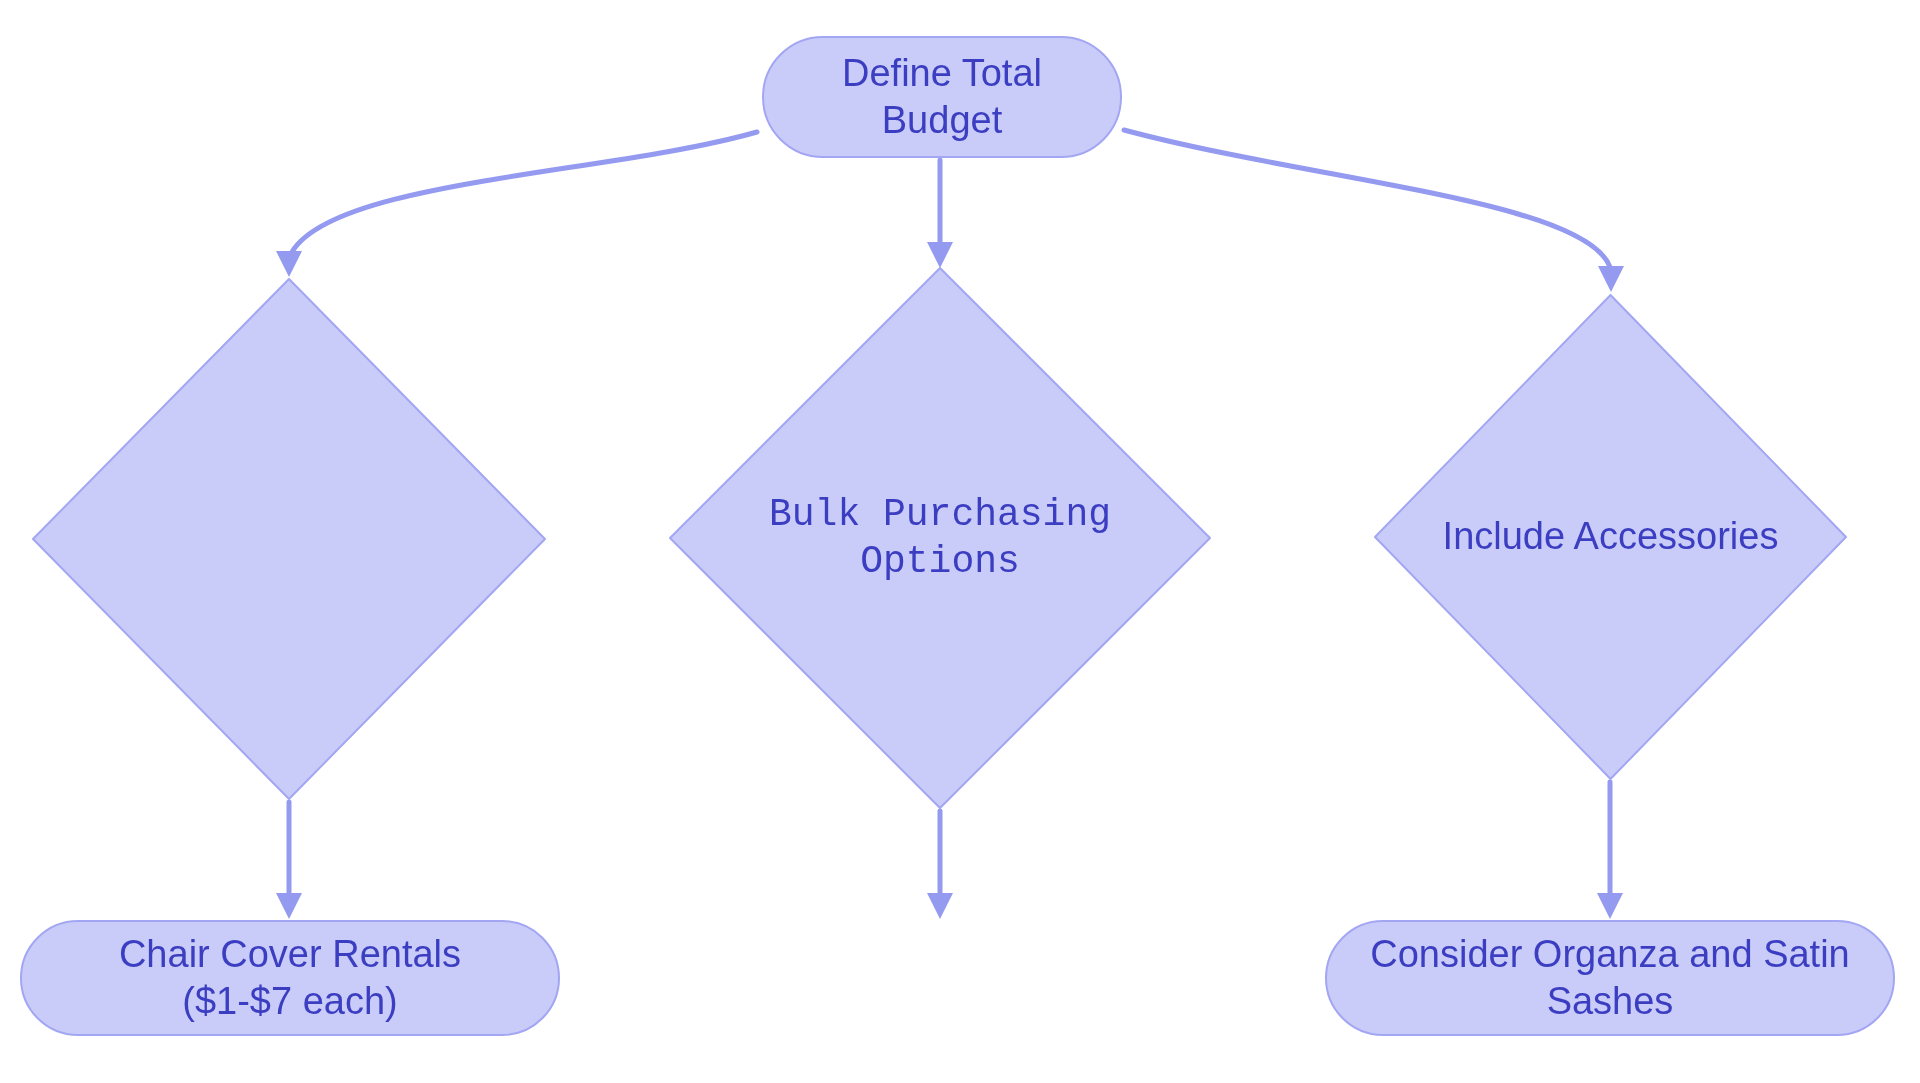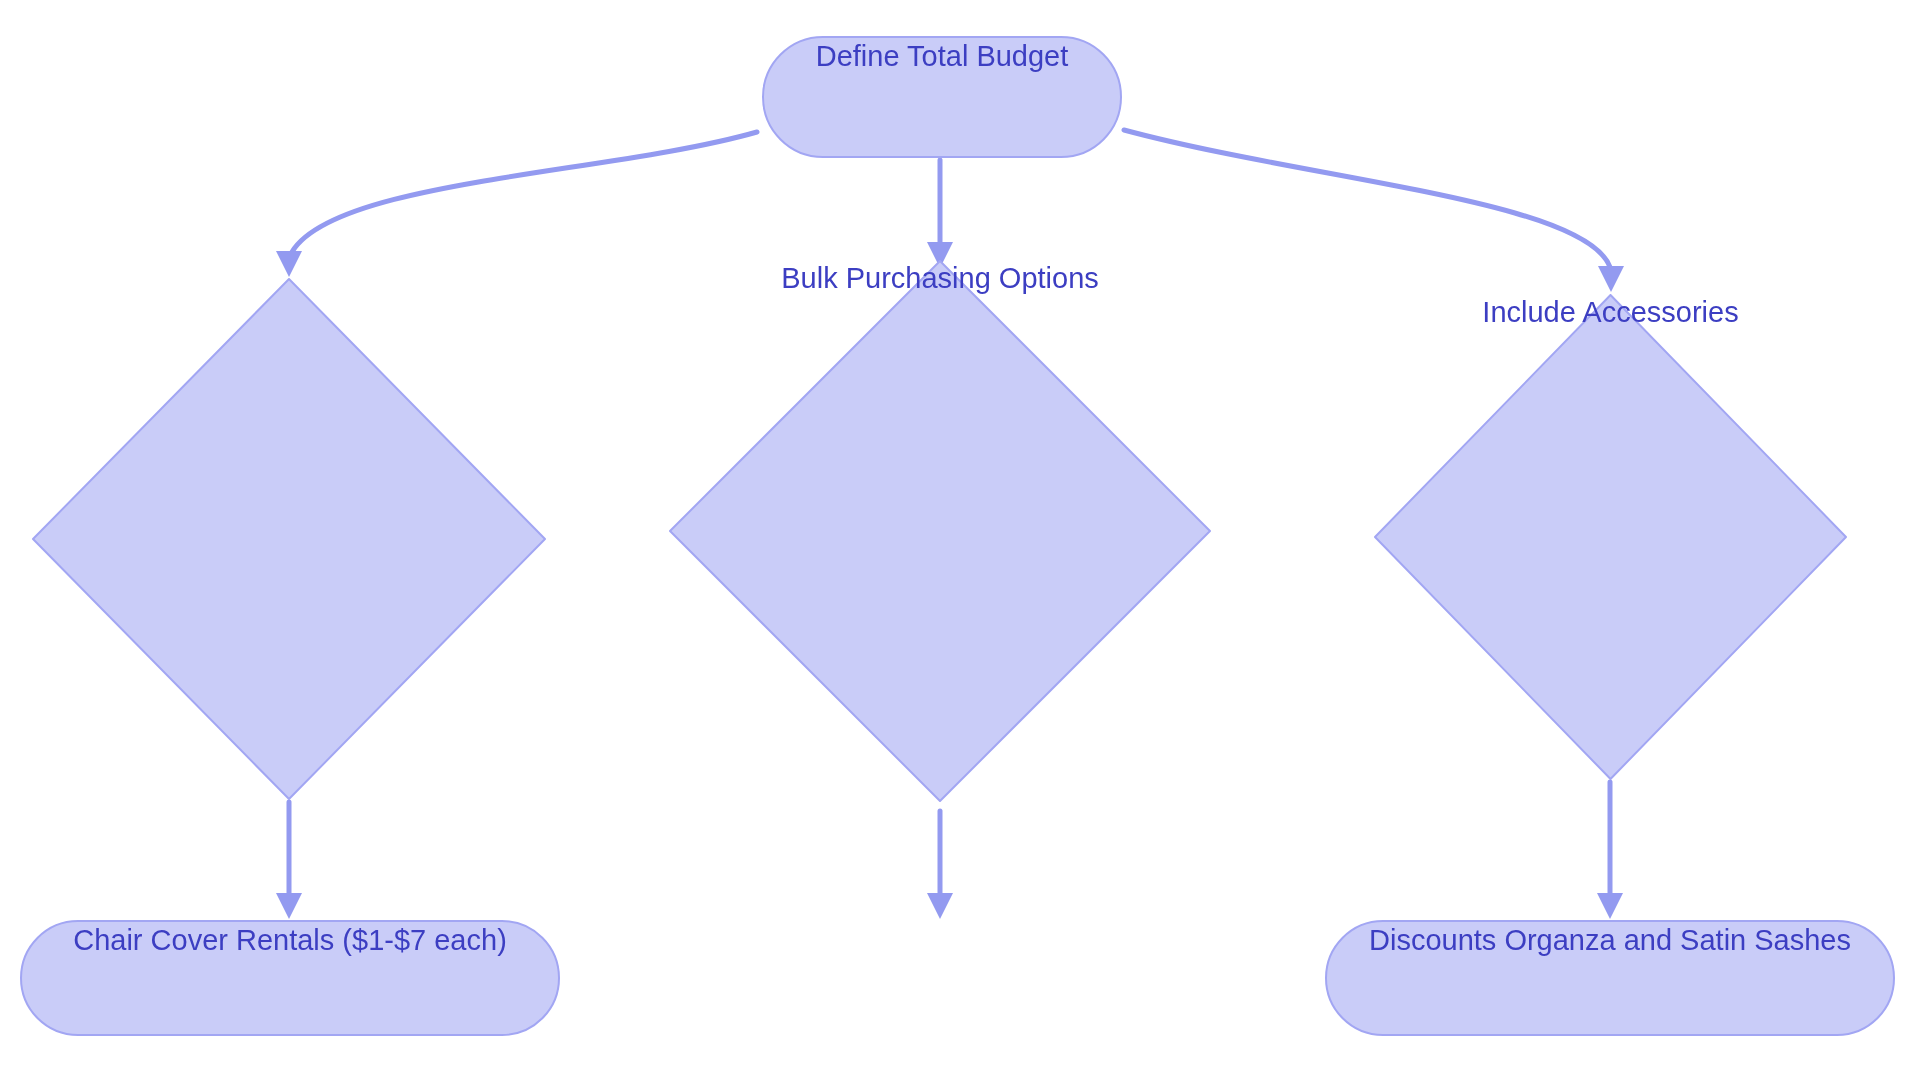--- a/index.html
+++ b/index.html
@@ -31,38 +31,39 @@
     stroke-width:5;
     stroke-linecap:round;
   }
   .edge-head{
     fill:var(--arrow);
     stroke:none;
   }
   .node{
     position:absolute;
     display:flex;
+    align-items:center;
     justify-content:center;
     text-align:center;
     color:var(--text);
-    font-size:29px;
+    font-size:38px;
     line-height:1.25;
   }
   .pill{
     background:var(--node-fill);
     border:2px solid var(--node-border);
   }
   .pill-top{left:762px;top:36px;width:360px;height:122px;border-radius:61px;}
   .pill-bottom{top:920px;height:116px;border-radius:58px;}
   .pill-b1{left:20px;width:540px;}
   .pill-b2{left:671px;width:539px;}
   .pill-b3{left:1325px;width:570px;}
   .diamond{background:transparent;border:none;}
   .diamond-1{left:32px;top:278px;width:514px;height:522px;}
-  .diamond-2{left:669px;top:260px;width:542px;height:542px;}
+  .diamond-2{left:669px;top:267px;width:542px;height:542px;font-family:Liberation Mono, monospace;}
   .diamond-3{left:1374px;top:294px;width:473px;height:486px;}
   .diamond-shape{
     position:absolute;
     left:0;top:0;width:100%;height:100%;
   }
   .diamond-shape polygon{
     fill:var(--node-fill);
     stroke:var(--node-border);
     stroke-width:2;
     stroke-linejoin:round;
@@ -134,16 +135,16 @@
     </svg>
     <span class="node-label">Include Accessories</span>
   </div>
 
   <div class="node pill pill-bottom pill-b1">
     <span class="node-label">Chair Cover Rentals ($1-$7 each)</span>
   </div>
 
 
   <div class="node pill pill-bottom pill-b3">
-    <span class="node-label">Discounts Organza and Satin Sashes</span>
+    <span class="node-label">Consider Organza and Satin Sashes</span>
   </div>
 
 </div>
 
 </body></html>

